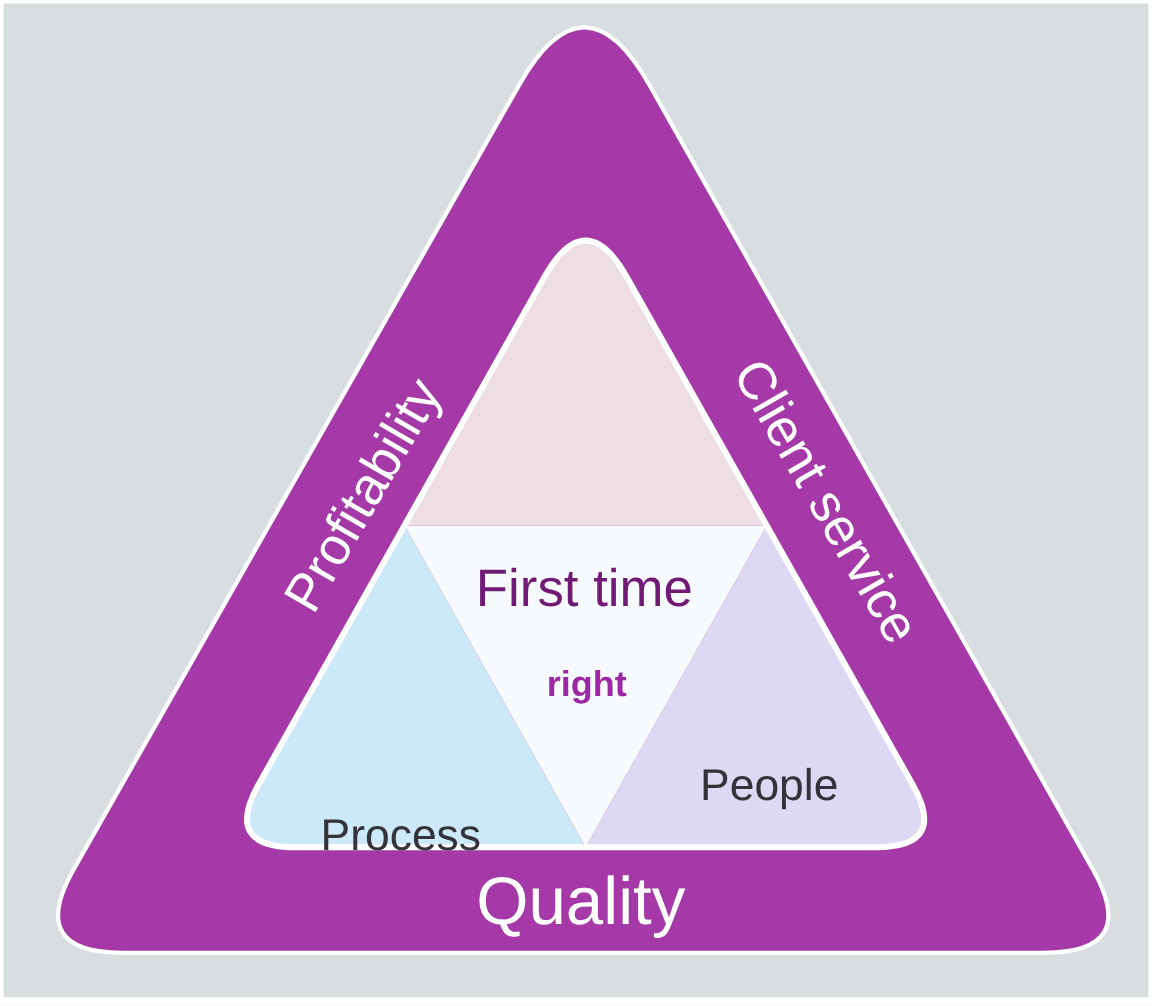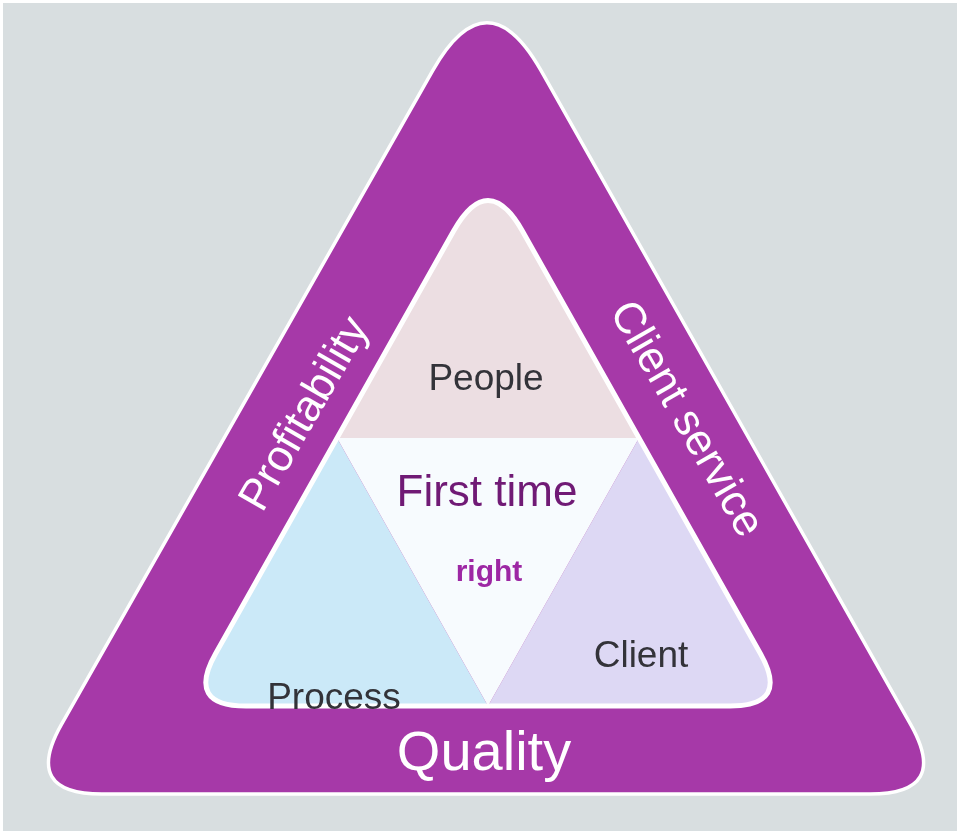--- a/index.html
+++ b/index.html
@@ -54,25 +54,24 @@
     <g clip-path="url(#innerClip)">
       <polygon points="488,170 337,438 639,438" fill="#ecdee2"></polygon>
       <polygon points="337,438 186,706 488,706" fill="#cbe9f8"></polygon>
       <polygon points="639,438 488,706 790,706" fill="#ddd8f4"></polygon>
       <polygon points="337,438 639,438 488,706" fill="#f7fbfe"></polygon>
     </g>
 
     <path d="M522.4 231 Q488 170 453.6 231 L215.5 653.7 Q186 706 246 706 L730 706 Q790 706 760.5 653.7 Z" fill="none" stroke="#ffffff" stroke-width="5"></path>
   </svg>
 
-  <div class="lbl lbl-dark lbl-people">People</div>
 
   <div class="lbl lbl-dark lbl-process">Process</div>
 
-  <div class="lbl lbl-dark lbl-systems">Client</div>
+  <div class="lbl lbl-dark lbl-systems">People</div>
 
   <div class="lbl lbl-first-time">First time</div>
 
   <div class="lbl lbl-right">right</div>
 
   <div class="lbl lbl-profitability">Profitability</div>
 
   <div class="lbl lbl-client-service">Client service</div>
 
   <div class="lbl lbl-quality">Quality</div>

